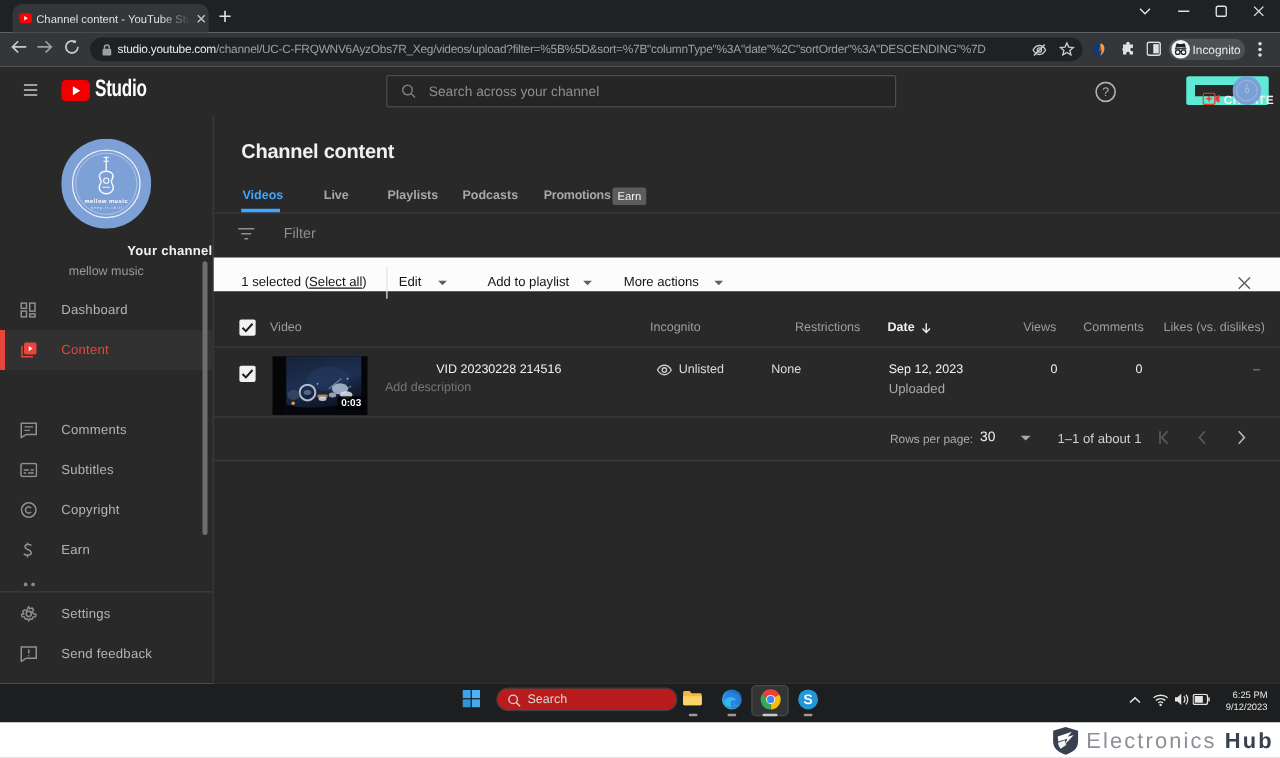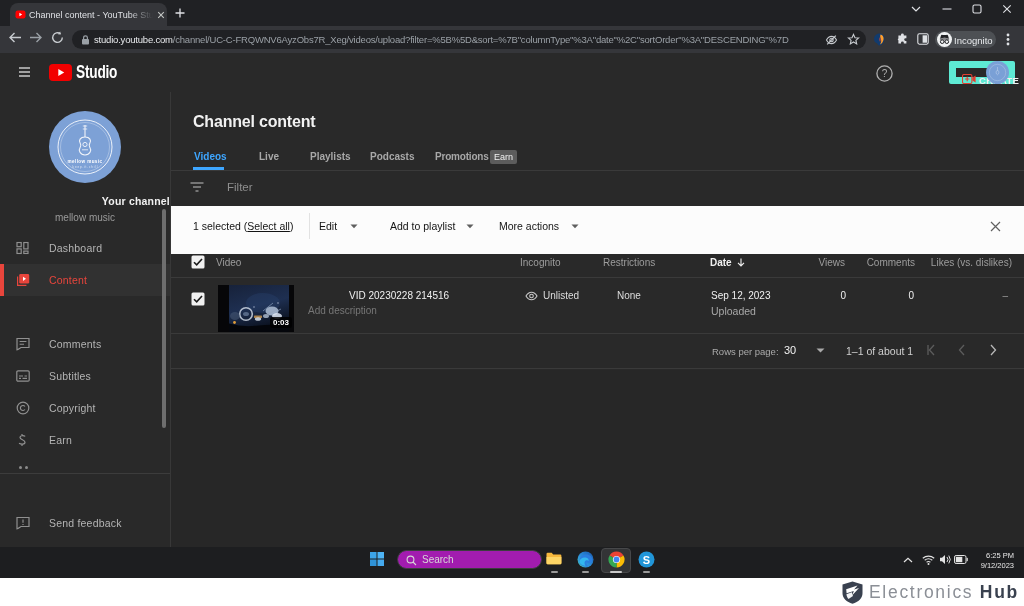--- a/index.html
+++ b/index.html
@@ -33,21 +33,21 @@
   #sidebar { left:0; top:92px; width:171px; height:455px; background:#292929;
     border-right:1px solid #383838; }
   .menuitem { position:absolute; left:0; width:170px; height:32px; }
   .mlabel { position:absolute; left:49px; top:50%; transform:translateY(-50%);
     font-size:10.5px; color:#b4b4b4; letter-spacing:0.2px; }
   .micon { position:absolute; left:16px; top:50%; transform:translateY(-50%); }
   
   #main { left:171px; top:92px; width:853px; height:455px; background:#292929; }
   .tablabel { position:absolute; top:59px; font-size:10px; color:#a8a8a8; font-weight:bold;
     letter-spacing:0; }
-  #whitebar { left:0; top:114px; width:853px; height:48px; background:#fcfcfc; }
+  #whitebar { left:0; top:114px; width:853px; height:27px; background:#fcfcfc; }
   .hdrlabel { position:absolute; font-size:10px; color:#9d9d9d; top:166px; }
   .rowtxt { position:absolute; font-size:10px; color:#e8e8e8; }
   
   #taskbar { left:0; top:547px; width:1024px; height:31px; background:#1d1e20; }
   #footer { left:0; top:578px; width:1024px; height:28px; background:#ffffff; }
 </style>
 </head>
 <body>
 <div id="screen">
 
@@ -143,20 +143,27 @@
 
   <div id="ythead" class="abs">
     <svg class="abs" style="left:19px;top:14px" width="11" height="10" viewBox="0 0 11 10">
       <path d="M0 1 H11 M0 5 H11 M0 9 H11" stroke="#c8c8c8" stroke-width="1.3"></path>
     </svg>
     <svg class="abs" style="left:49px;top:10.5px" width="23" height="17" viewBox="0 0 23 17">
       <rect width="23" height="17" rx="4" fill="#f20000"></rect>
       <path d="M9.3 4.9 L15.2 8.5 L9.3 12.1 Z" fill="#fff"></path>
     </svg>
     <div class="abs" style="left:76px;top:8px;font-size:19px;font-weight:bold;color:#fff;letter-spacing:-0.3px;transform:scaleX(0.72);transform-origin:0 0;">Studio</div>
+    <div id="ytsearch" class="abs">
+      <svg class="abs" style="left:11px;top:6.5px" width="12" height="12" viewBox="0 0 12 12">
+        <circle cx="5" cy="5" r="3.8" fill="none" stroke="#7d7d7d" stroke-width="1.2"></circle>
+        <path d="M7.8 7.8 L11 11" stroke="#7d7d7d" stroke-width="1.2"></path>
+      </svg>
+      <div class="abs" style="left:33px;top:7px;font-size:11px;color:#8f8f8f;">Search across your channel</div>
+    </div>
     <svg class="abs" style="left:876px;top:11.5px" width="17" height="17" viewBox="0 0 17 17">
       <circle cx="8.5" cy="8.5" r="7.6" fill="none" stroke="#b0b0b0" stroke-width="1.3"></circle>
       <text x="8.5" y="12" text-anchor="middle" font-size="10" fill="#b0b0b0" font-family="Liberation Sans">?</text>
     </svg>
     <div id="creativebtn" class="abs">
       <svg class="abs" style="left:6px;top:6px" width="14" height="10" viewBox="0 0 14 10">
         <rect x="0.5" y="0.5" width="9.4" height="9" rx="1.5" fill="none" stroke="#e33e31" stroke-width="1.1"></rect>
         <path d="M10.4 3.6 L13.6 1.6 V8.4 L10.4 6.4 Z" fill="#e33e31"></path>
         <path d="M5.2 2.8 V7.2 M3 5 H7.4" stroke="#e33e31" stroke-width="1.2"></path>
       </svg>
@@ -239,20 +246,27 @@
       <svg class="micon" width="12" height="14" viewBox="0 0 12 14">
         <path d="M9.2 3.4 C8 2.4 4 2 4 4.4 C4 7 9 6.4 9 9.2 C9 11.6 5 11.4 3 10.2 M6 1 V3 M6 11 V13" fill="none" stroke="#909090" stroke-width="1.2"></path>
       </svg>
       <div class="mlabel">Earn</div>
     </div>
 
     <div class="abs" style="left:19px;top:374px;width:3px;height:3px;border-radius:50%;background:#8a8a8a;"></div>
     <div class="abs" style="left:25px;top:374px;width:3px;height:3px;border-radius:50%;background:#8a8a8a;"></div>
     <div class="abs" style="left:0;top:381px;width:170px;border-top:1px solid #3c3c3c;"></div>
 
+    <div class="menuitem" style="top:383px">
+      <svg class="micon" width="14" height="14" viewBox="0 0 14 14">
+        <circle cx="7" cy="7" r="2.1" fill="none" stroke="#909090" stroke-width="1.2"></circle>
+        <path d="M7 1.2 L7.8 3 L9.8 2.4 L10.9 4 L9.6 5.5 L10.9 7 L10.9 7 L12.8 7.6 L12.4 9.5 L10.4 9.5 L9.8 11.4 L7.9 11 L7 12.8 L6.1 11 L4.2 11.4 L3.6 9.5 L1.6 9.5 L1.2 7.6 L3.1 7 L2.2 5.2 L3.6 3.8 L5.3 4.8 Z" fill="none" stroke="#909090" stroke-width="1.1" stroke-linejoin="round"></path>
+      </svg>
+      <div class="mlabel">Settings</div>
+    </div>
 
     <div class="menuitem" style="top:415px">
       <svg class="micon" width="14" height="13" viewBox="0 0 14 13">
         <path d="M1 1 H13 V10 H5 L1 12.6 Z" fill="none" stroke="#909090" stroke-width="1.2"></path>
         <path d="M7 3 V6.2 M7 7.6 V8.4" stroke="#909090" stroke-width="1.2"></path>
       </svg>
       <div class="mlabel">Send feedback</div>
     </div>
 
     <div class="abs" style="left:161.5px;top:117px;width:4.5px;height:219px;border-radius:2.5px;background:#6e6e6e;"></div>
@@ -295,21 +309,21 @@
       </svg>
     </div>
 
     <div class="abs" style="left:0;top:153.5px;width:853px;height:32.5px;border-bottom:1px solid #3a3a3a;">
       <svg class="abs" style="left:20px;top:9px" width="14" height="14" viewBox="0 0 14 14">
         <rect x="0.5" y="0.5" width="13" height="13" rx="1.5" fill="#f1f1f1"></rect>
         <path d="M3 7.2 L5.7 9.9 L11 4" stroke="#1b1b1b" stroke-width="1.6" fill="none"></path>
       </svg>
       <div class="hdrlabel" style="left:45px;top:11px;">Video</div>
       <div class="hdrlabel" style="left:349px;top:11px;">Incognito</div>
-      <div class="hdrlabel" style="left:420px;top:11px;padding-left:12px;">Restrictions</div>
+      <div class="hdrlabel" style="left:453px;top:11px;padding-left:12px;">Restrictions</div>
       <div class="hdrlabel" style="left:539px;top:11px;color:#f1f1f1;font-weight:bold;">Date</div>
       <svg class="abs" style="left:566px;top:12px" width="8" height="9" viewBox="0 0 8 9">
         <path d="M4 0.5 V7.5 M1 4.8 L4 8 L7 4.8" stroke="#f1f1f1" stroke-width="1.1" fill="none"></path>
       </svg>
       <div class="hdrlabel" style="right:179px;top:11px;">Views</div>
       <div class="hdrlabel" style="right:109px;top:11px;">Comments</div>
       <div class="hdrlabel" style="right:12px;top:11px;">Likes (vs. dislikes)</div>
     </div>
 
     <div class="abs" style="left:0;top:186px;width:853px;height:56px;border-bottom:1px solid #3a3a3a;">
@@ -377,21 +391,21 @@
 
   <div id="taskbar" class="abs">
 
     <svg class="abs" style="left:370px;top:4.5px" width="14" height="14" viewBox="0 0 14 14">
       <rect x="0" y="0" width="6.5" height="6.5" fill="#3ca4e8"></rect>
       <rect x="7.5" y="0" width="6.5" height="6.5" fill="#4db3f4"></rect>
       <rect x="0" y="7.5" width="6.5" height="6.5" fill="#2f93d8"></rect>
       <rect x="7.5" y="7.5" width="6.5" height="6.5" fill="#45aaee"></rect>
     </svg>
 
-    <div class="abs" style="left:397px;top:2.5px;width:145px;height:19px;border-radius:9.5px;background:#a21caf;border:1px solid #3c3d3f;">
+    <div class="abs" style="left:397px;top:2.5px;width:145px;height:19px;border-radius:9.5px;background:#b91c1c;border:1px solid #3c3d3f;">
       <svg class="abs" style="left:8px;top:4px" width="11" height="11" viewBox="0 0 11 11">
         <circle cx="4.5" cy="4.5" r="3.4" fill="none" stroke="#d8d8d8" stroke-width="1.1"></circle>
         <path d="M7 7 L10 10" stroke="#d8d8d8" stroke-width="1.1"></path>
       </svg>
       <div class="abs" style="left:24px;top:3.5px;font-size:10px;color:#d8d8d8;">Search</div>
     </div>
 
     <svg class="abs" style="left:546px;top:5px" width="16" height="13" viewBox="0 0 16 13">
       <path d="M0.5 2 a1.2 1.2 0 0 1 1.2 -1.2 h4 l1.5 1.7 h7 a1.2 1.2 0 0 1 1.2 1.2 V11 a1.2 1.2 0 0 1 -1.2 1.2 H1.7 A1.2 1.2 0 0 1 0.5 11 Z" fill="#f6b73c"></path>
       <path d="M0.5 5 H15.4 V11 a1.2 1.2 0 0 1 -1.2 1.2 H1.7 A1.2 1.2 0 0 1 0.5 11 Z" fill="#fdd566"></path>

